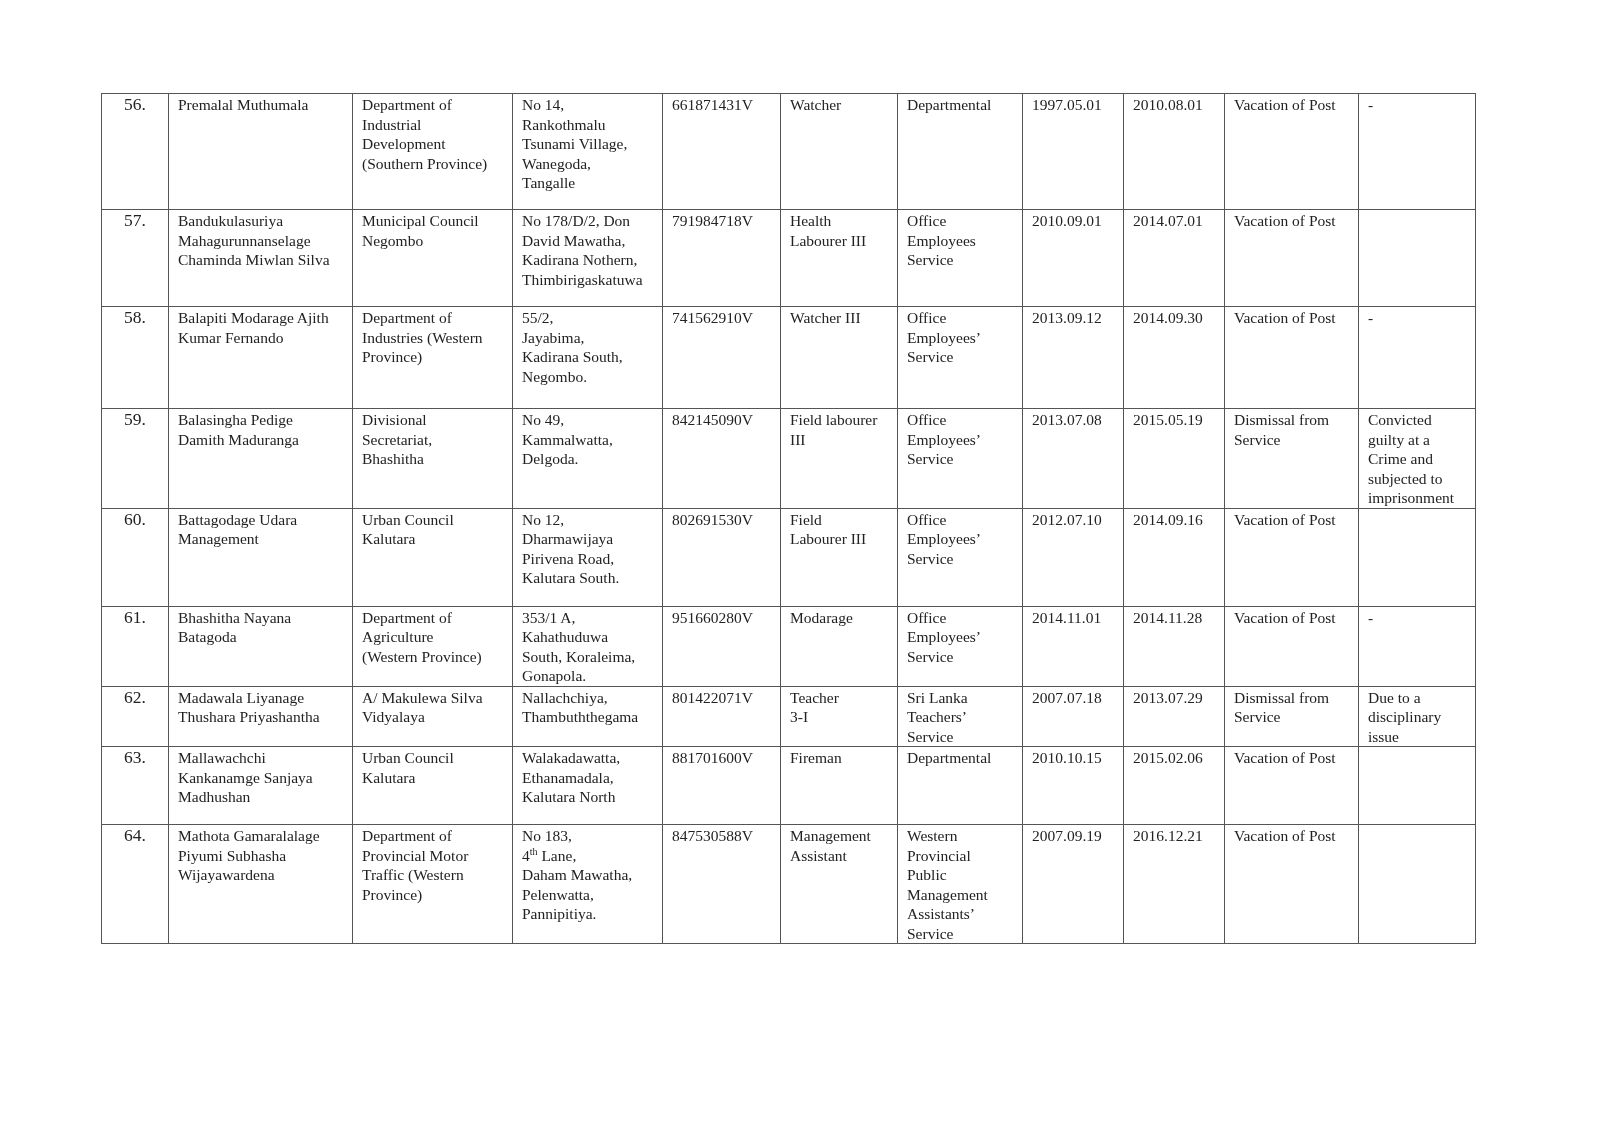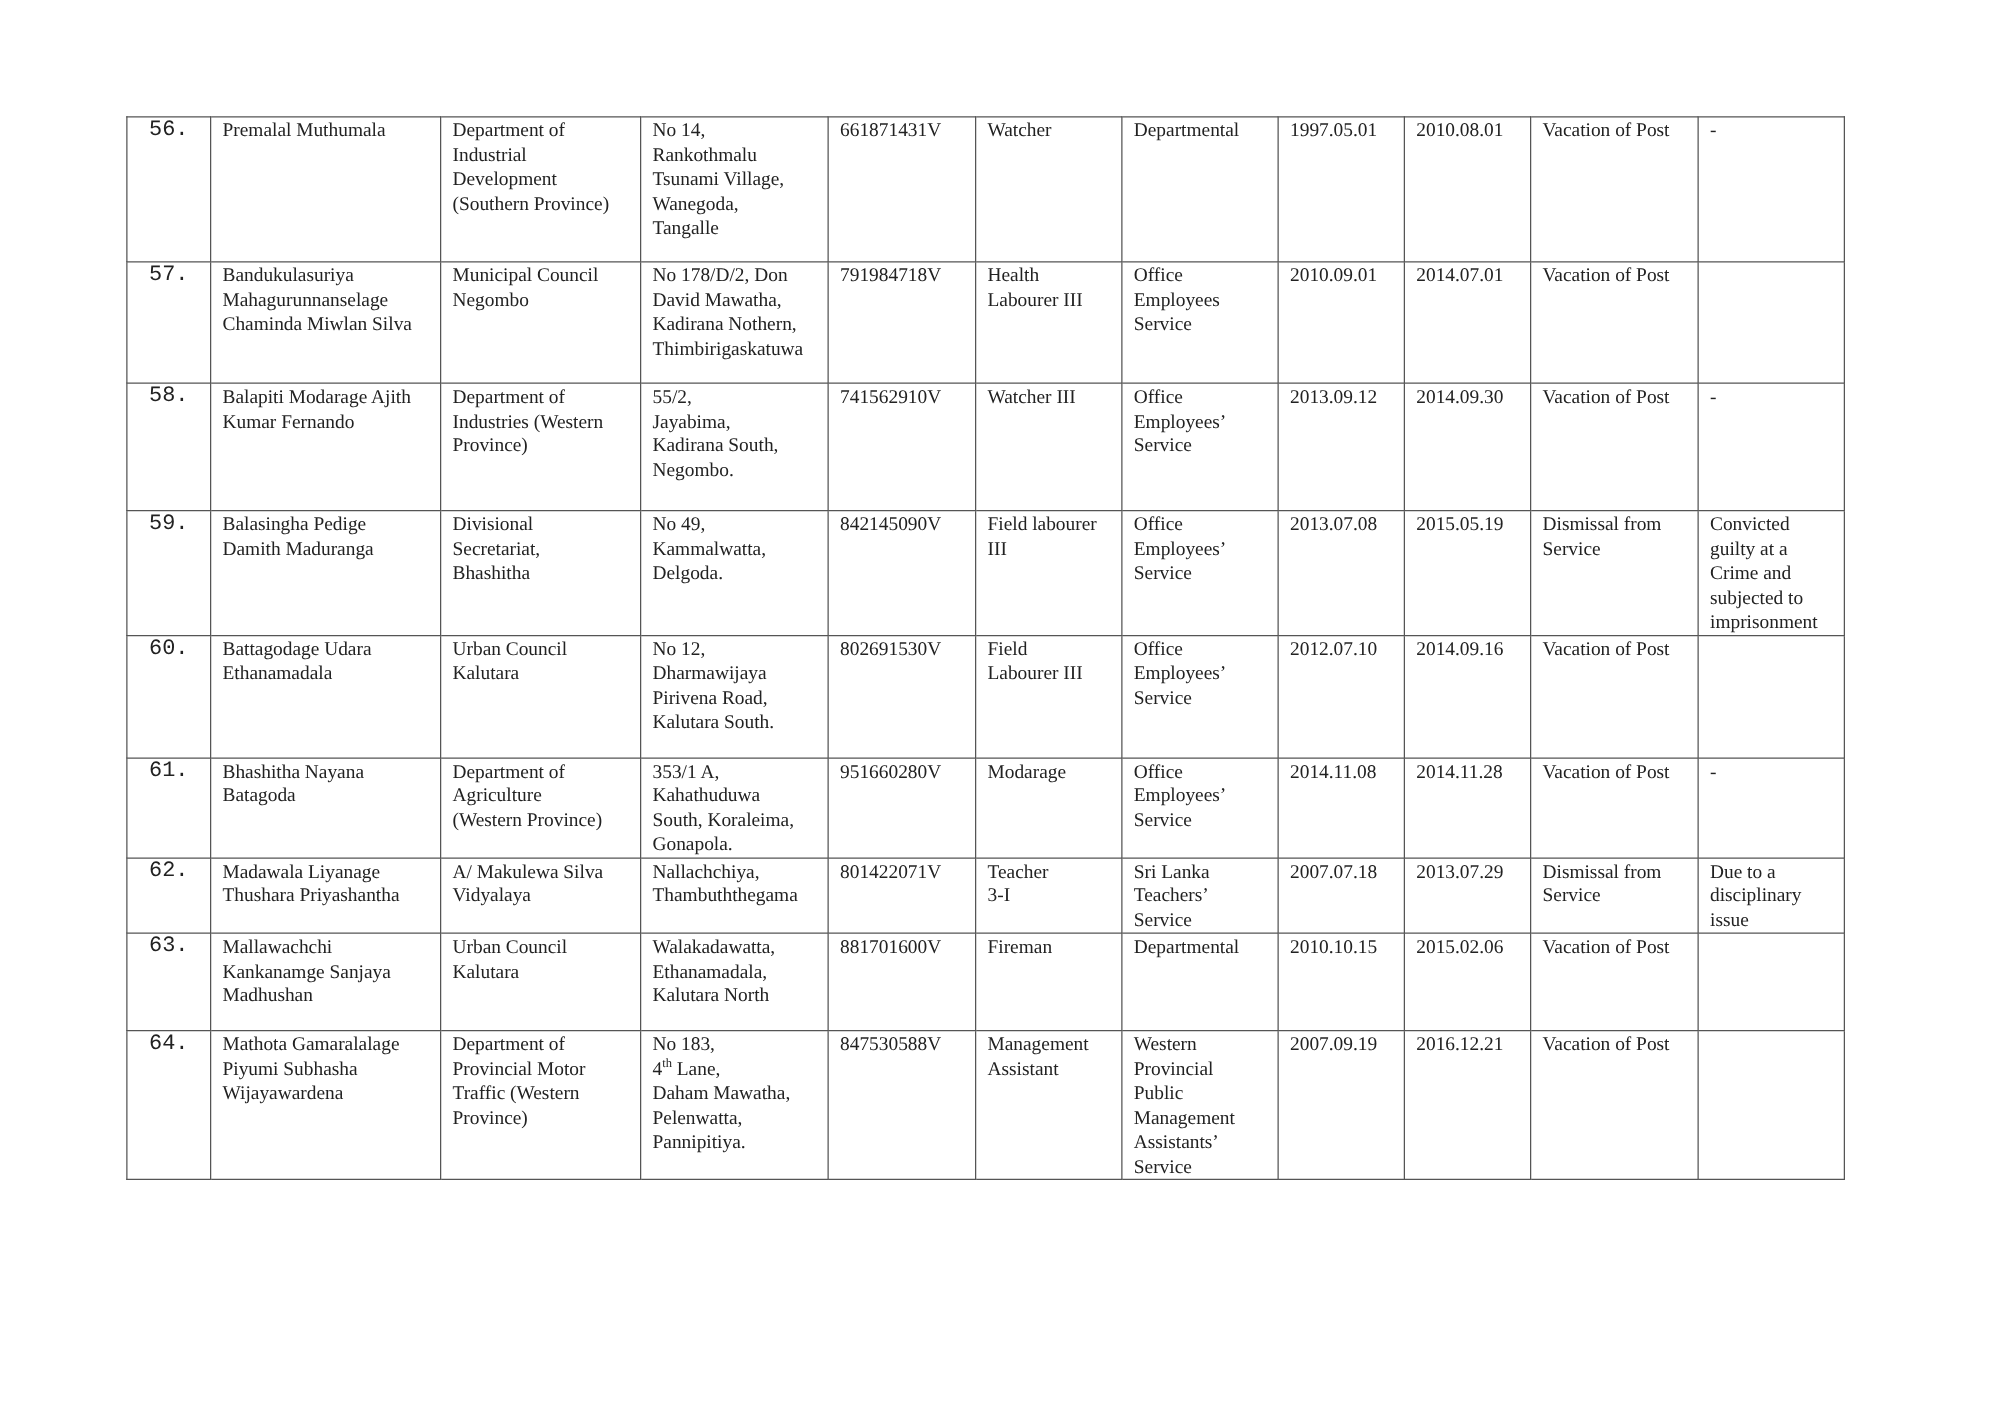--- a/index.html
+++ b/index.html
@@ -13,21 +13,21 @@
       font-size: 15.5px; line-height: 19.5px; color: #222;
     }
     table.records td {
       border: 1.5px solid #555;
       vertical-align: top;
       padding: 1px 9px 0 9px;
       white-space: pre-line;
       overflow: hidden;
     }
     table.records td.num {
-      text-align: center; font-size: 17.5px; padding-top: 1px; font-family: Liberation Mono, monospace;
+      text-align: center; font-size: 17.5px; padding-top: 1px;
     }
     sup { font-size: 10px; line-height: 0; }
   </style>
 </head>
 <body>
 
 <div class="page">
   <table class="records">
     <colgroup>
       <col style="width:67px">
@@ -128,21 +128,21 @@
 Service</td>
         <td>Convicted
 guilty at a
 Crime and
 subjected to
 imprisonment</td>
       </tr>
       <tr style="height:98px">
         <td class="num">60.</td>
         <td>Battagodage Udara
-Ethanamadala</td>
+Management</td>
         <td>Urban Council
 Kalutara</td>
         <td>No 12,
 Dharmawijaya
 Pirivena Road,
 Kalutara South.</td>
         <td>802691530V</td>
         <td>Field
 Labourer III</td>
         <td>Office
@@ -162,21 +162,21 @@
 (Western Province)</td>
         <td>353/1 A,
 Kahathuduwa
 South, Koraleima,
 Gonapola.</td>
         <td>951660280V</td>
         <td>Modarage</td>
         <td>Office
 Employees’
 Service</td>
-        <td>2014.11.08</td>
+        <td>2014.11.01</td>
         <td>2014.11.28</td>
         <td>Vacation of Post</td>
         <td>-</td>
       </tr>
       <tr style="height:59px">
         <td class="num">62.</td>
         <td>Madawala Liyanage
 Thushara Priyashantha</td>
         <td>A/ Makulewa Silva
 Vidyalaya</td>

